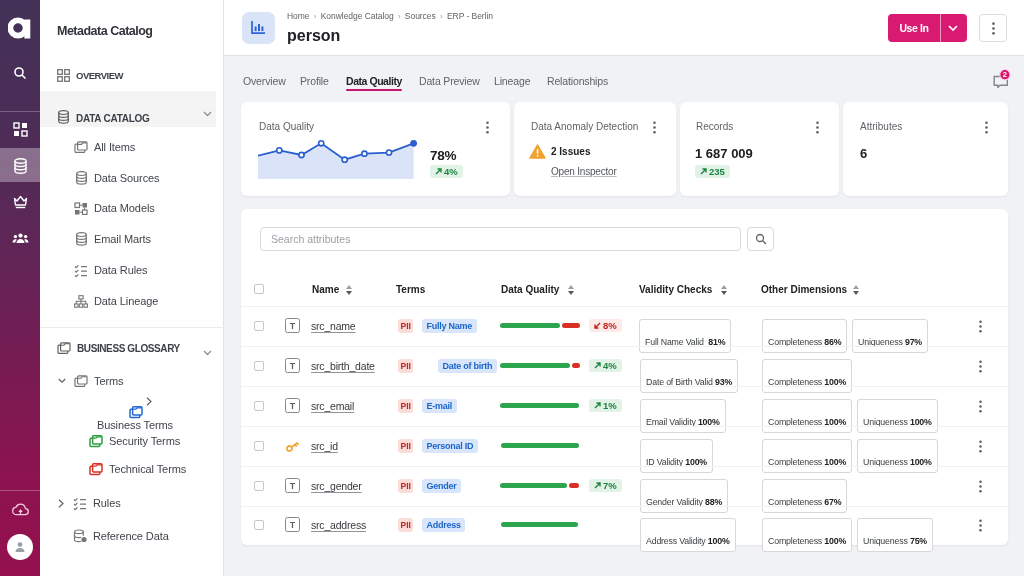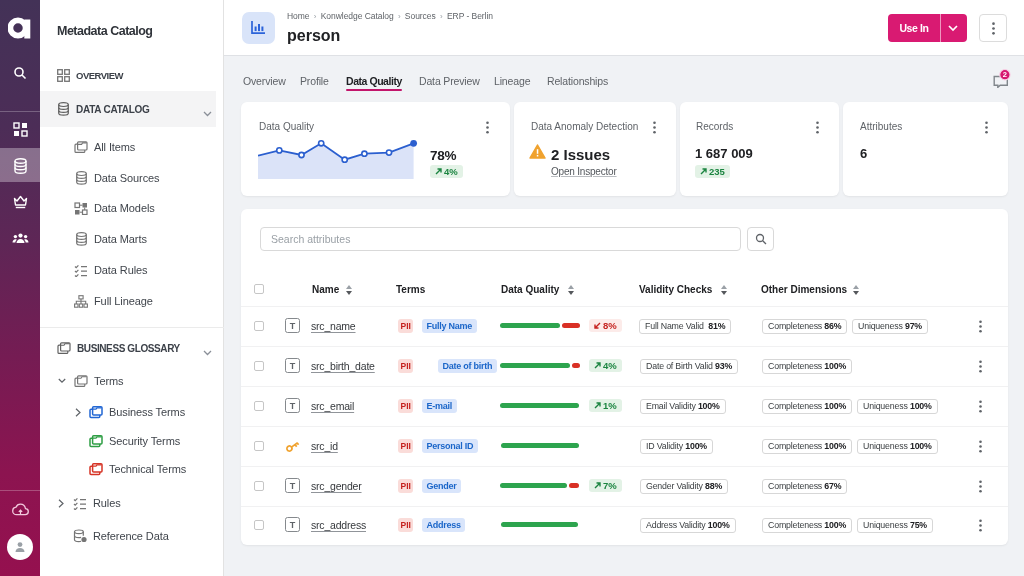--- a/index.html
+++ b/index.html
@@ -66,21 +66,21 @@
 .tic { position:absolute; left:44px; width:15px; height:15px; border:1px solid #85898d; border-radius:2.5px;
   display:flex; align-items:center; justify-content:center; font-size:9px; color:#5f6368; font-weight:bold;}
 .nm { position:absolute; left:70px; font-size:10.5px; letter-spacing:-0.2px; color:#35383c; text-decoration:underline; text-decoration-color:#909499; text-decoration-thickness:1px; text-underline-offset:2px; }
 .pii { position:absolute; left:157px; height:14px; background:#fadcd9; color:#c5221f; font-size:8.5px; font-weight:bold;
   border-radius:3px; padding:0 2.5px; line-height:14px; }
 .term { position:absolute; left:181px; height:14px; background:#d9e5fb; color:#1b66c9; font-size:9px; font-weight:bold;
   border-radius:3px; padding:0 4.5px; line-height:14px; letter-spacing:-0.25px; }
 .bar { position:absolute; left:259px; height:5px; border-radius:3px; background:#2da44e; }
 .barred { position:absolute; height:5px; border-radius:3px; background:#d93025; }
 .chip { position:absolute; height:15px; border:1px solid #d7d7d7; border-radius:3px; background:#fff;
-  font-size:8.8px; letter-spacing:-0.18px; color:#3c4043; line-height:13.5px; padding:0 5px; white-space:nowrap; }
+  font-size:8.8px; letter-spacing:-0.18px; color:#3c4043; line-height:13.5px; padding:16px 5px; white-space:nowrap; }
 .chip b { color:#202124; }
 .rdots { position:absolute; left:738px; }
 .sort { position:absolute; width:7px; height:11px; }
 .sort::before { content:""; position:absolute; left:0; top:0; border-left:3.6px solid transparent; border-right:3.6px solid transparent; border-bottom:4.2px solid #9aa0a6; }
 .sort::after { content:""; position:absolute; left:0; top:6.4px; border-left:3.6px solid transparent; border-right:3.6px solid transparent; border-top:4.2px solid #55585c; }
 </style>
 </head>
 <body>
 <div id="stage">
   <div id="rail">
@@ -149,21 +149,21 @@
           <svg width="13" height="13" viewBox="0 0 13 13">
             <rect x="0.7" y="0.7" width="4.6" height="4.6" fill="none" stroke="#757575" stroke-width="1.3"></rect>
             <rect x="7.7" y="0.7" width="4.6" height="4.6" fill="none" stroke="#757575" stroke-width="1.3"></rect>
             <rect x="0.7" y="7.7" width="4.6" height="4.6" fill="none" stroke="#757575" stroke-width="1.3"></rect>
             <rect x="7.7" y="7.7" width="4.6" height="4.6" fill="none" stroke="#757575" stroke-width="1.3"></rect>
           </svg>
         </span>
         <span style="margin-left:6px;font-size:9.5px;letter-spacing:-0.5px;">OVERVIEW</span>
       </div>
     <div class="gband"></div>
-    <div class="srow hdr" style="top:94px;">
+    <div class="srow hdr" style="top:94px;align-items:flex-end;">
         <span class="ic" style="margin-left:17px;">
           <svg width="13" height="14" viewBox="0 0 13 14">
             <ellipse cx="6.5" cy="2.6" rx="4.8" ry="1.9" fill="none" stroke="#616161" stroke-width="1.2"></ellipse>
             <path d="M1.7 2.6v8.6c0 1 2.1 1.9 4.8 1.9s4.8-.9 4.8-1.9V2.6" fill="none" stroke="#616161" stroke-width="1.2"></path>
             <path d="M1.7 5.5c0 1 2.1 1.9 4.8 1.9s4.8-.9 4.8-1.9M1.7 8.4c0 1 2.1 1.9 4.8 1.9s4.8-.9 4.8-1.9" fill="none" stroke="#616161" stroke-width="1.2"></path>
           </svg>
         </span>
         <span style="margin-left:6px;">DATA CATALOG</span>
         <span class="chev" style="position:absolute;left:162.5px;top:13.5px;"><svg width="9" height="6" viewBox="0 0 9 6">
             <path d="M1 1l3.5 3.5L8 1" fill="none" stroke="#8a8f98" stroke-width="1.3"></path>
@@ -202,42 +202,42 @@
         <span style="margin-left:6px;">Data Models</span>
       </div>
     <div class="srow" style="top:224px;">
         <span class="ic" style="margin-left:35px;">
           <svg width="13" height="14" viewBox="0 0 13 14">
             <ellipse cx="6.5" cy="2.6" rx="4.8" ry="1.9" fill="none" stroke="#757575" stroke-width="1.2"></ellipse>
             <path d="M1.7 2.6v8.6c0 1 2.1 1.9 4.8 1.9s4.8-.9 4.8-1.9V2.6" fill="none" stroke="#757575" stroke-width="1.2"></path>
             <path d="M1.7 5.5c0 1 2.1 1.9 4.8 1.9s4.8-.9 4.8-1.9M1.7 8.4c0 1 2.1 1.9 4.8 1.9s4.8-.9 4.8-1.9" fill="none" stroke="#757575" stroke-width="1.2"></path>
           </svg>
         </span>
-        <span style="margin-left:6px;">Data Marts</span>
+        <span style="margin-left:6px;">Email Marts</span>
       </div>
     <div class="srow" style="top:255px;">
         <span class="ic" style="margin-left:34px;">
           <svg width="14" height="13" viewBox="0 0 14 13">
             <path d="M1 2.5l1.2 1.2L4.4 1.4M1 7l1.2 1.2L4.4 5.9M1 11.5l1.2 1.2 2.2-2.3" fill="none" stroke="#757575" stroke-width="1.2"></path>
             <path d="M7 2.7h6M7 7.2h6M7 11.7h6" stroke="#757575" stroke-width="1.2"></path>
           </svg>
         </span>
         <span style="margin-left:6px;">Data Rules</span>
       </div>
     <div class="srow" style="top:286px;">
         <span class="ic" style="margin-left:34px;">
           <svg width="14" height="13" viewBox="0 0 14 13">
             <rect x="4.9" y="0.7" width="4.2" height="3.2" fill="none" stroke="#757575" stroke-width="1.1"></rect>
             <rect x="0.6" y="9" width="3.4" height="3.2" fill="none" stroke="#757575" stroke-width="1.1"></rect>
             <rect x="5.3" y="9" width="3.4" height="3.2" fill="none" stroke="#757575" stroke-width="1.1"></rect>
             <rect x="10" y="9" width="3.4" height="3.2" fill="none" stroke="#757575" stroke-width="1.1"></rect>
             <path d="M7 3.9v2.3M2.3 9V6.2h9.4V9M7 6.2V9" fill="none" stroke="#757575" stroke-width="1.1"></path>
           </svg>
         </span>
-        <span style="margin-left:6px;">Full Lineage</span>
+        <span style="margin-left:6px;">Data Lineage</span>
       </div>
     <div class="divider" style="top:327px;"></div>
     <div class="srow hdr" style="top:333px;">
         <span class="ic" style="margin-left:17px;">
           <svg width="14" height="13" viewBox="0 0 14 13">
             <rect x="3.6" y="0.8" width="9.4" height="8.2" rx="1" fill="none" stroke="#616161" stroke-width="1.2"></rect>
             <path d="M10.8 9v1.4c0 .6-.4 1-1 1H2c-.6 0-1-.4-1-1V4.2c0-.6 .4-1 1-1h1.4" fill="none" stroke="#616161" stroke-width="1.2"></path>
             <path d="M3.6 3.2h3.4l1-1.4h4.4" fill="none" stroke="#616161" stroke-width="1.1"></path>
           </svg>
         </span>
@@ -254,21 +254,21 @@
         </span>
         <span class="ic" style="margin-left:8px;">
           <svg width="14" height="13" viewBox="0 0 14 13">
             <rect x="3.6" y="0.8" width="9.4" height="8.2" rx="1" fill="none" stroke="#757575" stroke-width="1.2"></rect>
             <path d="M10.8 9v1.4c0 .6-.4 1-1 1H2c-.6 0-1-.4-1-1V4.2c0-.6 .4-1 1-1h1.4" fill="none" stroke="#757575" stroke-width="1.2"></path>
             <path d="M3.6 3.2h3.4l1-1.4h4.4" fill="none" stroke="#757575" stroke-width="1.1"></path>
           </svg>
         </span>
         <span style="margin-left:6px;">Terms</span>
       </div>
-    <div class="srow" style="top:397px;">
+    <div class="srow" style="top:397px;flex-direction:column;">
         <span class="ic" style="margin-left:35px;">
           <svg width="7" height="9" viewBox="0 0 7 9">
             <path d="M1 .8l4 3.7-4 3.7" fill="none" stroke="#5f6368" stroke-width="1.2"></path>
           </svg>
         </span>
         <span class="ic" style="margin-left:7px;">
           <svg width="14" height="13" viewBox="0 0 14 13">
             <rect x="3.6" y="0.8" width="9.4" height="8.2" rx="1" fill="none" stroke="#2267d4" stroke-width="1.5"></rect>
             <path d="M10.8 9v1.4c0 .6-.4 1-1 1H2c-.6 0-1-.4-1-1V4.2c0-.6 .4-1 1-1h1.4" fill="none" stroke="#2267d4" stroke-width="1.5"></path>
             <path d="M3.6 3.2h3.4l1-1.4h4.4" fill="none" stroke="#2267d4" stroke-width="1.2"></path>
@@ -394,21 +394,21 @@
       <svg style="position:absolute;left:139px;top:19px;" width="3" height="13" viewBox="0 0 3 13">
           <circle cx="1.5" cy="1.7" r="1.3" fill="#5f6368"></circle>
           <circle cx="1.5" cy="6.5" r="1.3" fill="#5f6368"></circle>
           <circle cx="1.5" cy="11.3" r="1.3" fill="#5f6368"></circle>
         </svg>
       <svg style="position:absolute;left:15px;top:42px;" width="17" height="15" viewBox="0 0 17 15">
           <path d="M8.5 1 L16 14 H1 Z" fill="#f0a22e" stroke="#f0a22e" stroke-width="1.5" stroke-linejoin="round"></path>
           <rect x="7.8" y="5.2" width="1.5" height="4.6" fill="#fff"></rect>
           <rect x="7.8" y="10.9" width="1.5" height="1.6" fill="#fff"></rect>
         </svg>
-      <div style="position:absolute;left:37px;top:44px;font-size:15px;font-weight:bold;color:#202124;">2 Issues</div>
+      <div style="position:absolute;left:37px;top:44px;font-size:10px;font-weight:bold;color:#202124;">2 Issues</div>
       <div style="position:absolute;left:37px;top:64px;font-size:10px;letter-spacing:-0.2px;color:#53575c;text-decoration:underline;text-decoration-color:#b9bcc0;">Open Inspector</div>
     </div>
     <div class="card" style="left:456px; width:159px;">
       <div class="lab" style="left:16px;">Records</div>
       <svg style="position:absolute;left:136px;top:19px;" width="3" height="13" viewBox="0 0 3 13">
           <circle cx="1.5" cy="1.7" r="1.3" fill="#5f6368"></circle>
           <circle cx="1.5" cy="6.5" r="1.3" fill="#5f6368"></circle>
           <circle cx="1.5" cy="11.3" r="1.3" fill="#5f6368"></circle>
         </svg>
       <div style="position:absolute;left:15px;top:44px;font-size:13px;font-weight:bold;color:#202124;">1 687 009</div>

